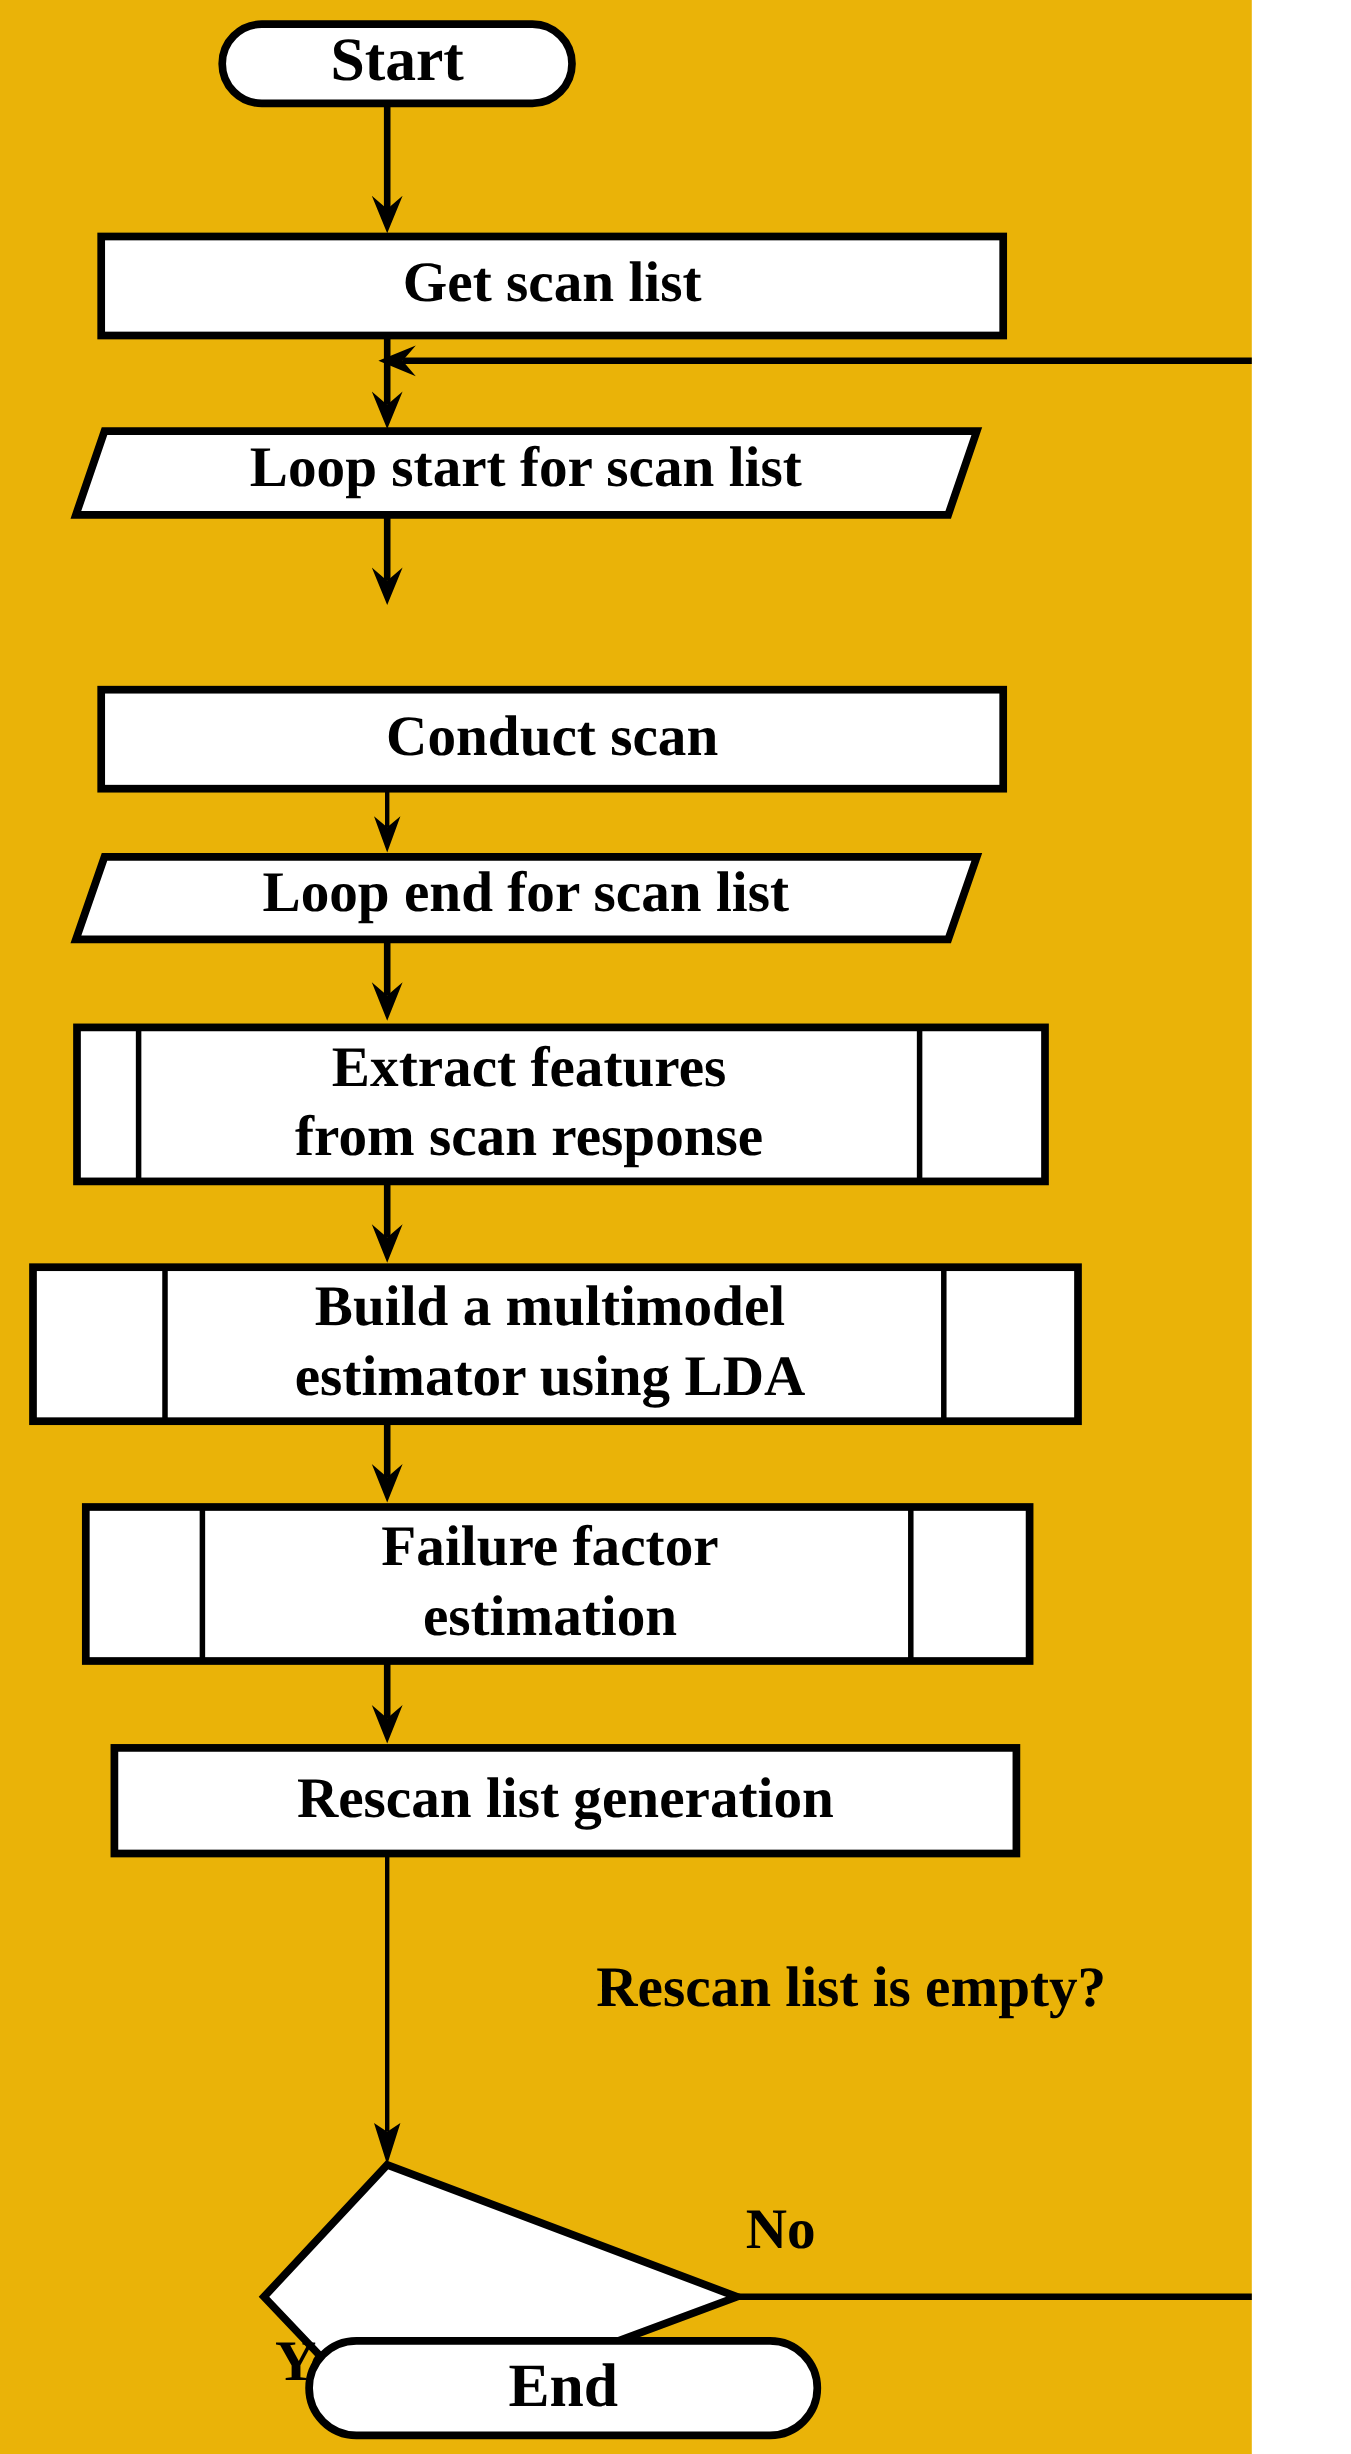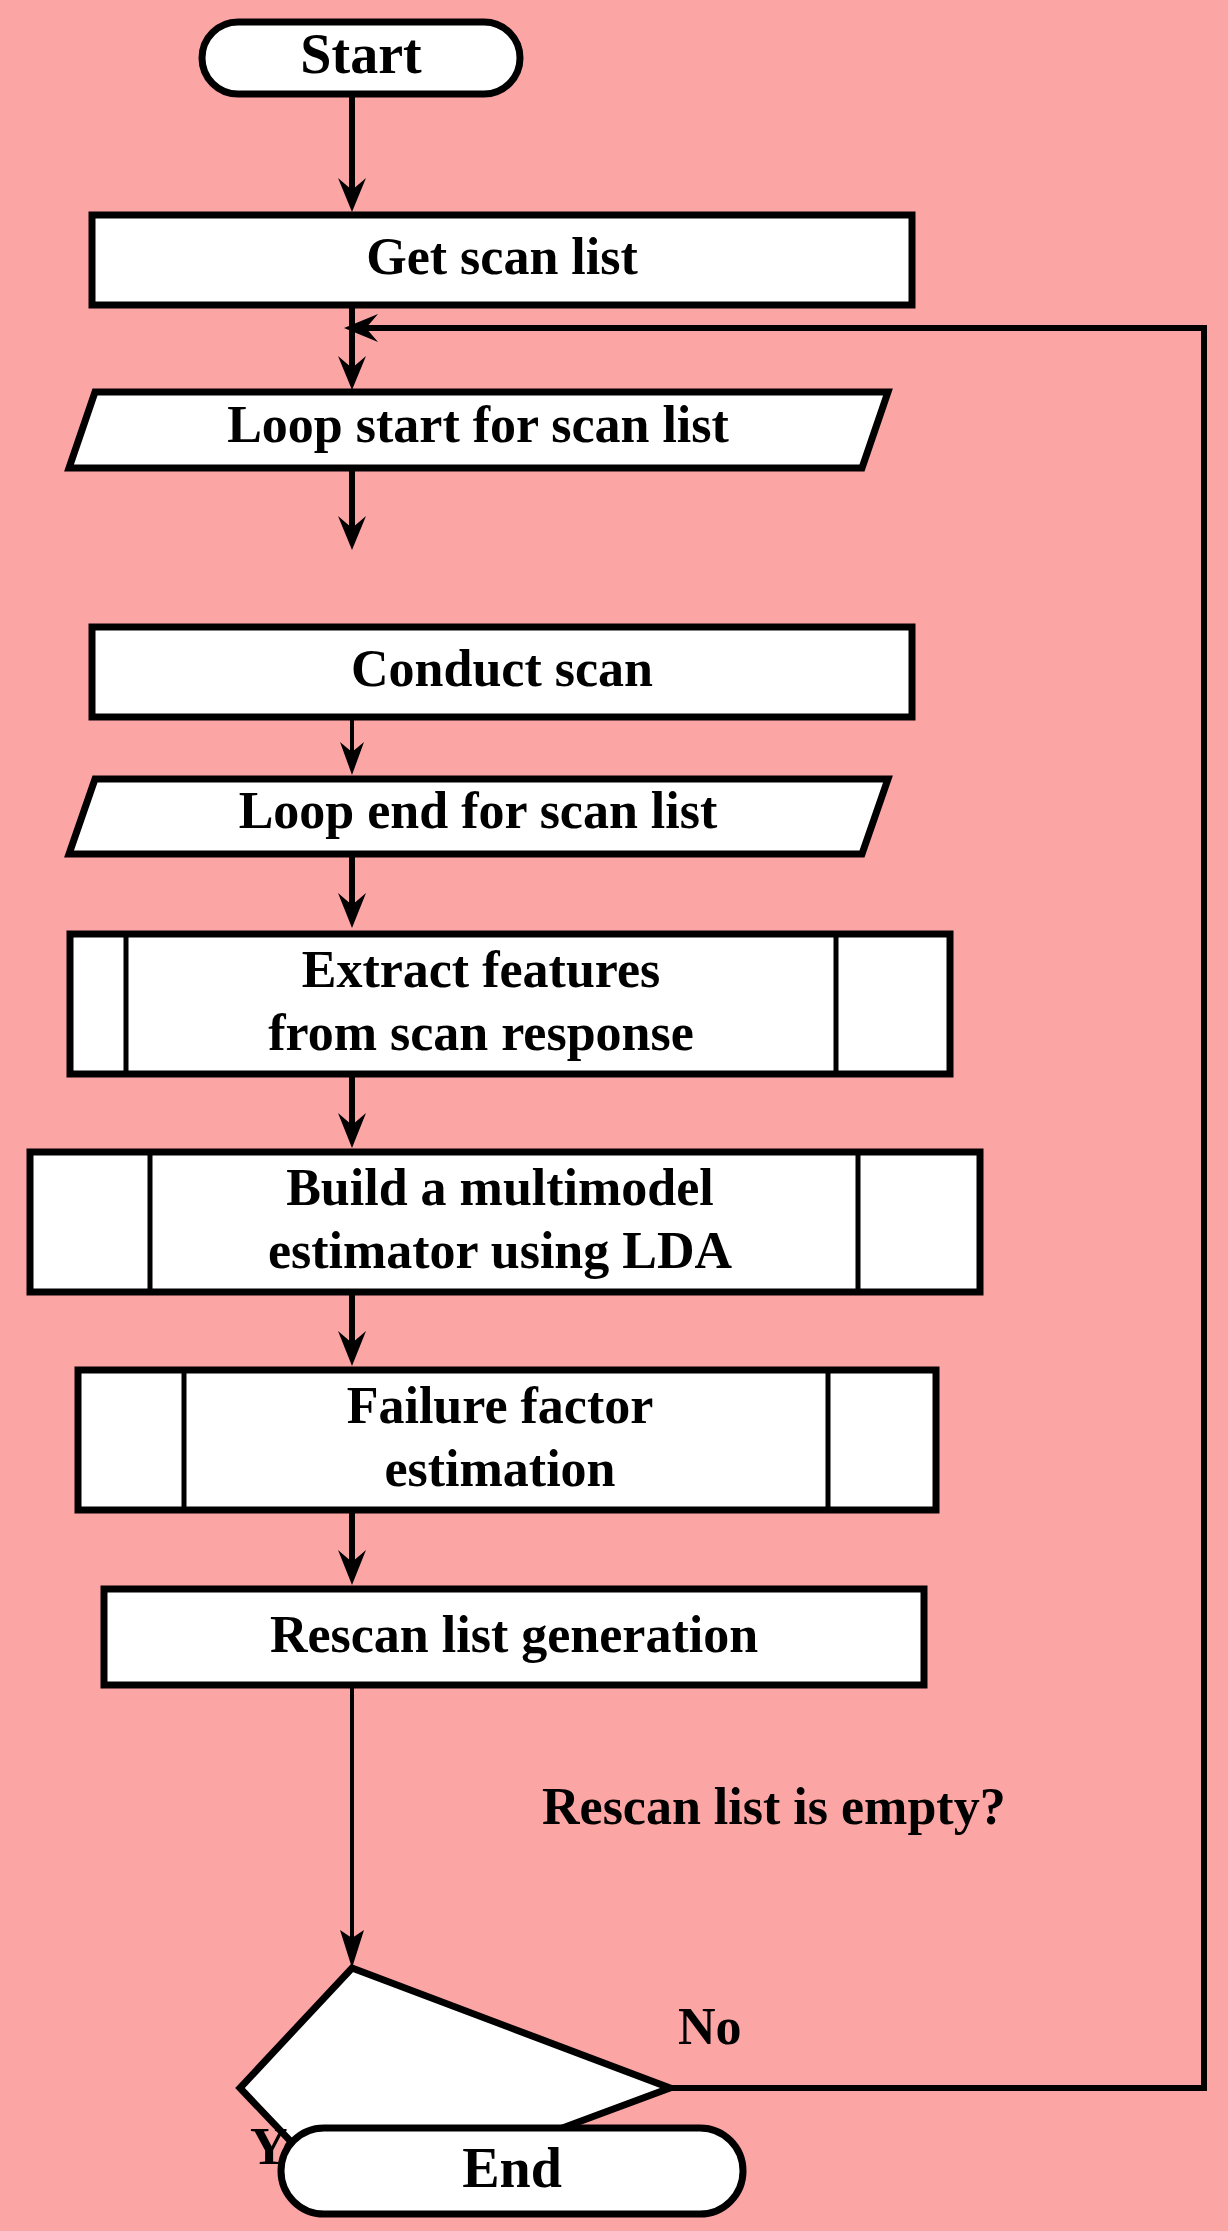--- a/index.html
+++ b/index.html
@@ -2,23 +2,23 @@
 <html><head>
 <meta charset="utf-8">
 <style>
   html, body {
     margin: 0;
     padding: 0;
     background: #ffffff;
   }
   #page {
     position: relative;
-    width: 1228px;
+    width: 1138px;
     height: 2231px;
-    background: #fca5a5;
+    background: #eab308;
     overflow: hidden;
   }
   svg.flow {
     display: block;
     width: 1228px;
     height: 2231px;
   }
   .shape {
     fill: #ffffff;
     stroke: #000000;

